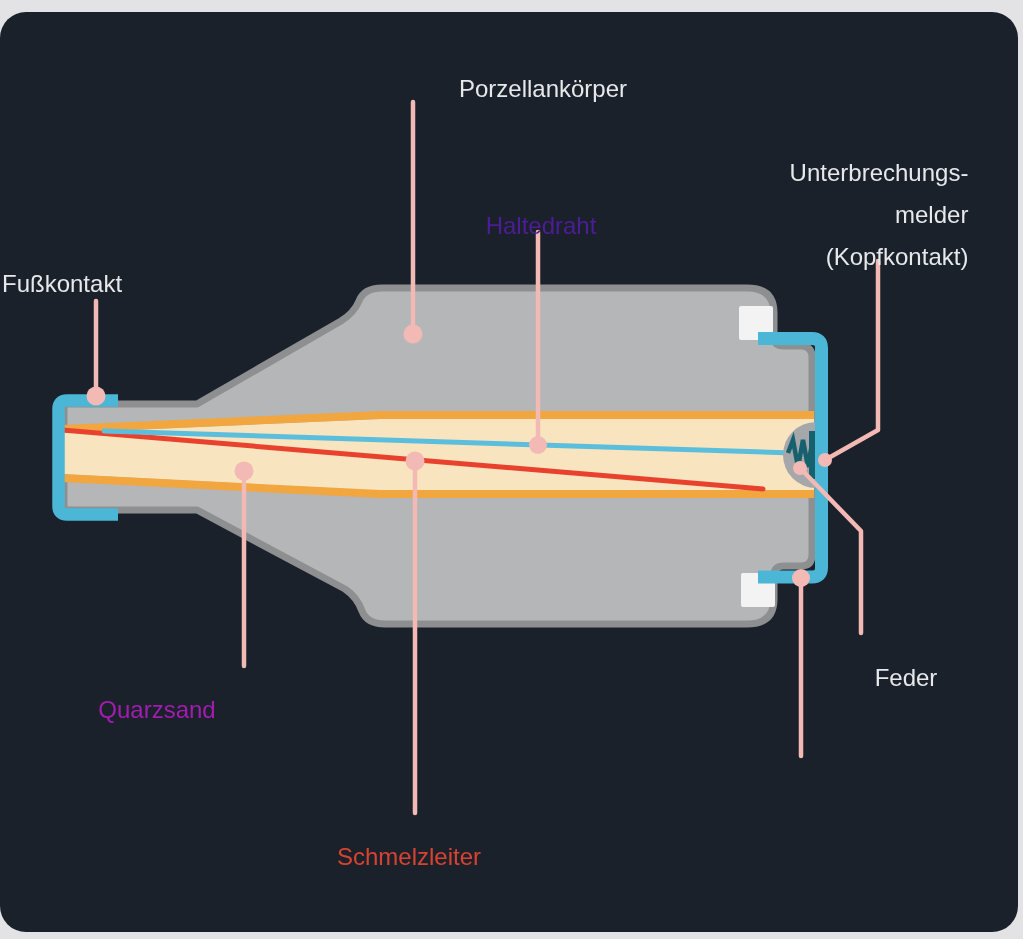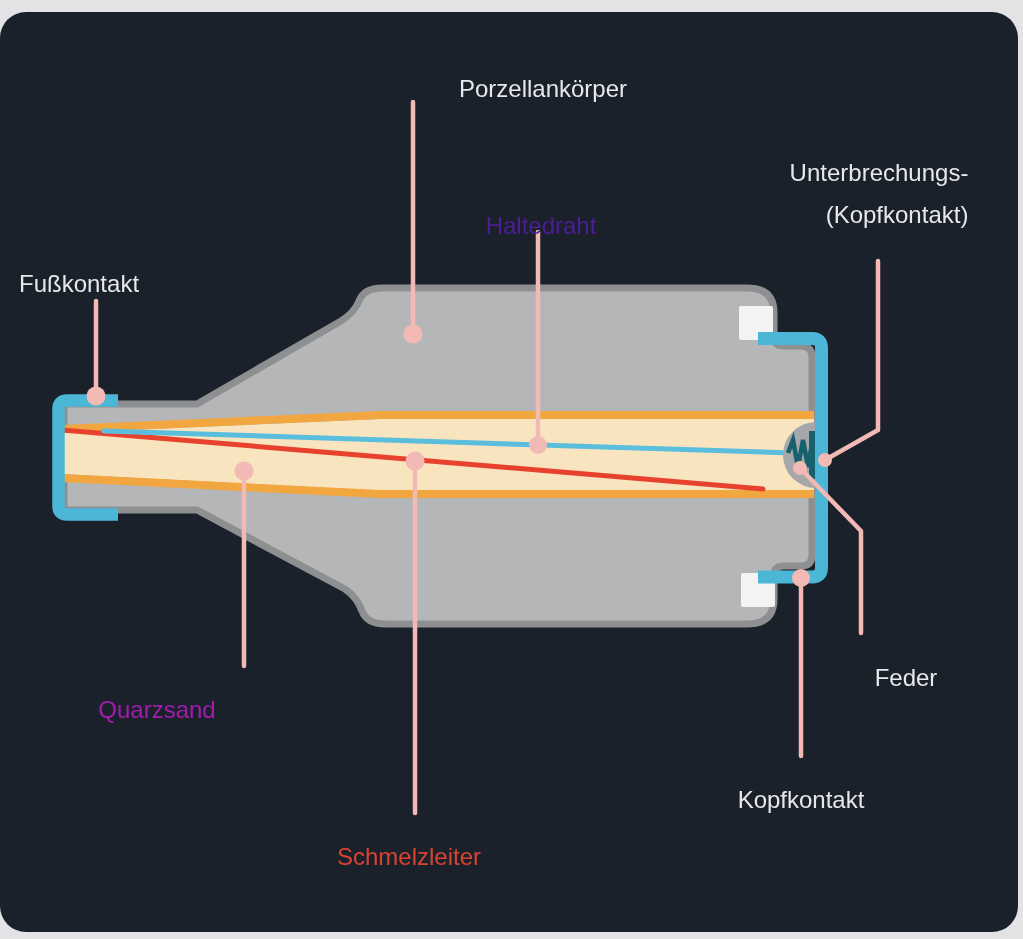--- a/index.html
+++ b/index.html
@@ -91,25 +91,25 @@
       <circle cx="801" cy="578" r="9"></circle>
     </g>
   </svg>
 
   <div class="label centered" style="left:543px; top:55px;">Porzellankörper</div>
 
   <div class="label cyan centered" style="left:541px; top:192px;">Haltedraht</div>
 
   <div class="label centered multiline" style="left:879px; top:132px;text-align:right;">
     <div>Unterbrechungs-</div>
+    <div>melder</div>
     <div>(Kopfkontakt)</div>
   </div>
 
-  <div class="label" style="left:19px; top:250px;">Fußkontakt</div>
+  <div class="label" style="left:2px; top:250px;">Fußkontakt</div>
 
   <div class="label yellow centered" style="left:157px; top:676px;">Quarzsand</div>
 
   <div class="label red centered" style="left:409px; top:823px;">Schmelzleiter</div>
 
   <div class="label centered" style="left:906px; top:644px;">Feder</div>
 
-  <div class="label centered" style="left:801px; top:766px;">Kopfkontakt</div>
 </div>
 
 </body></html>

